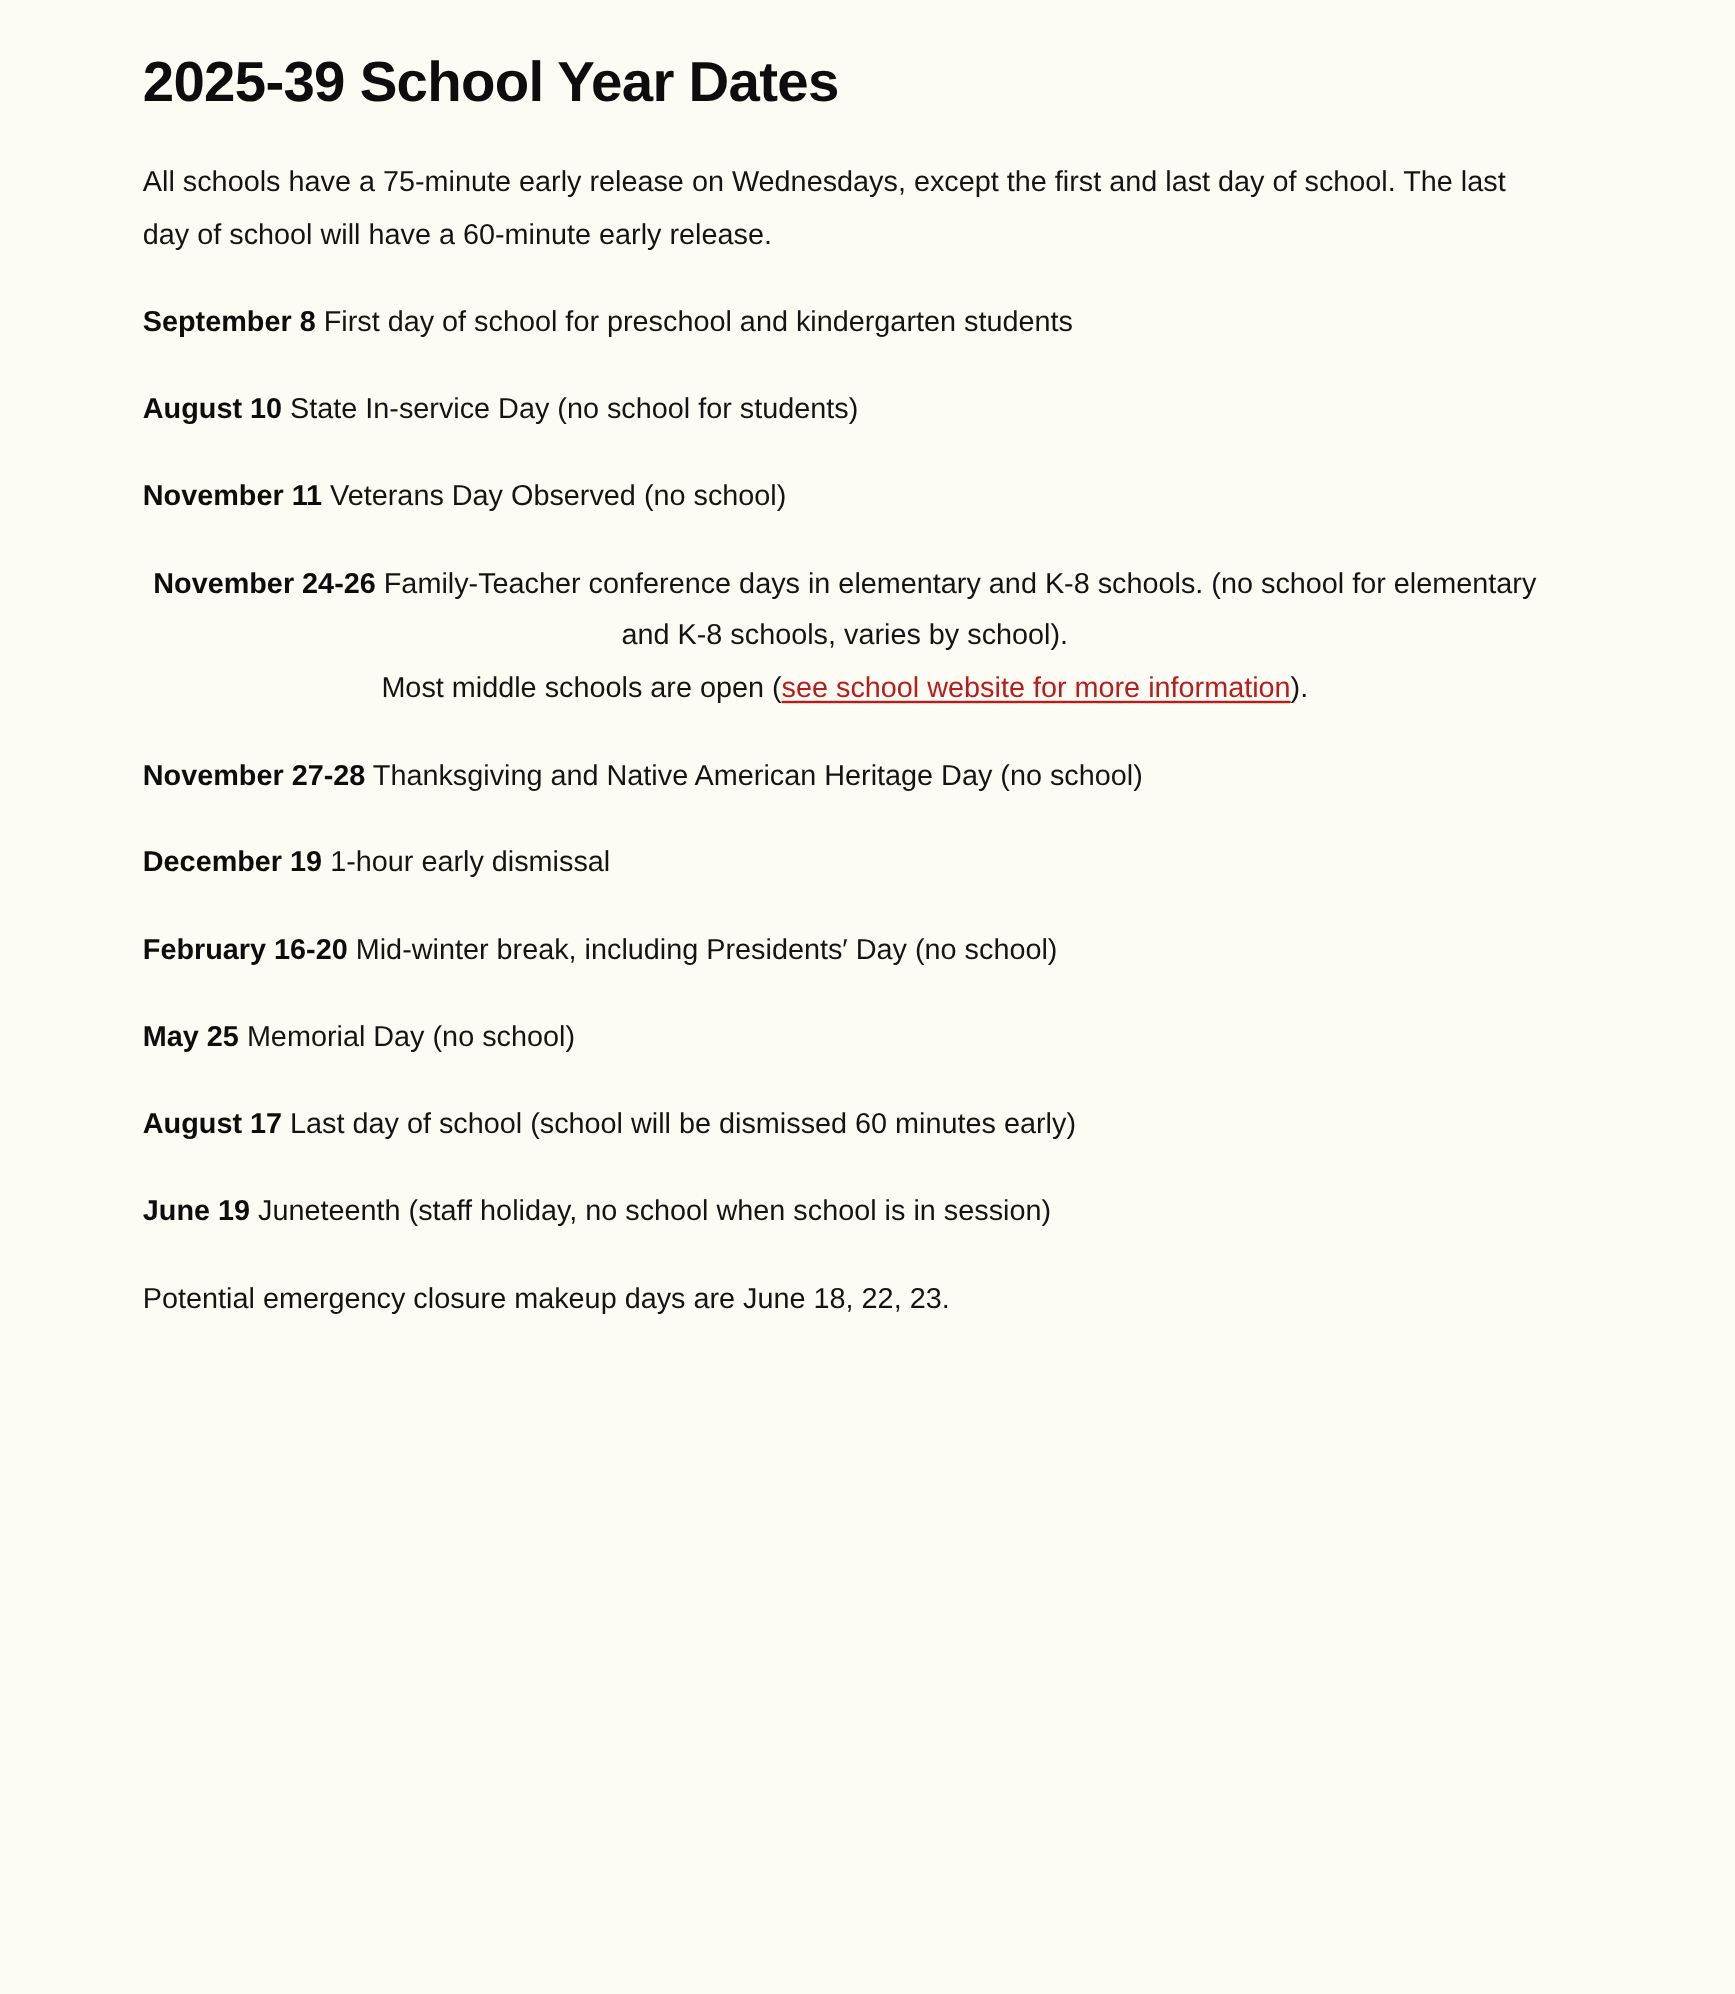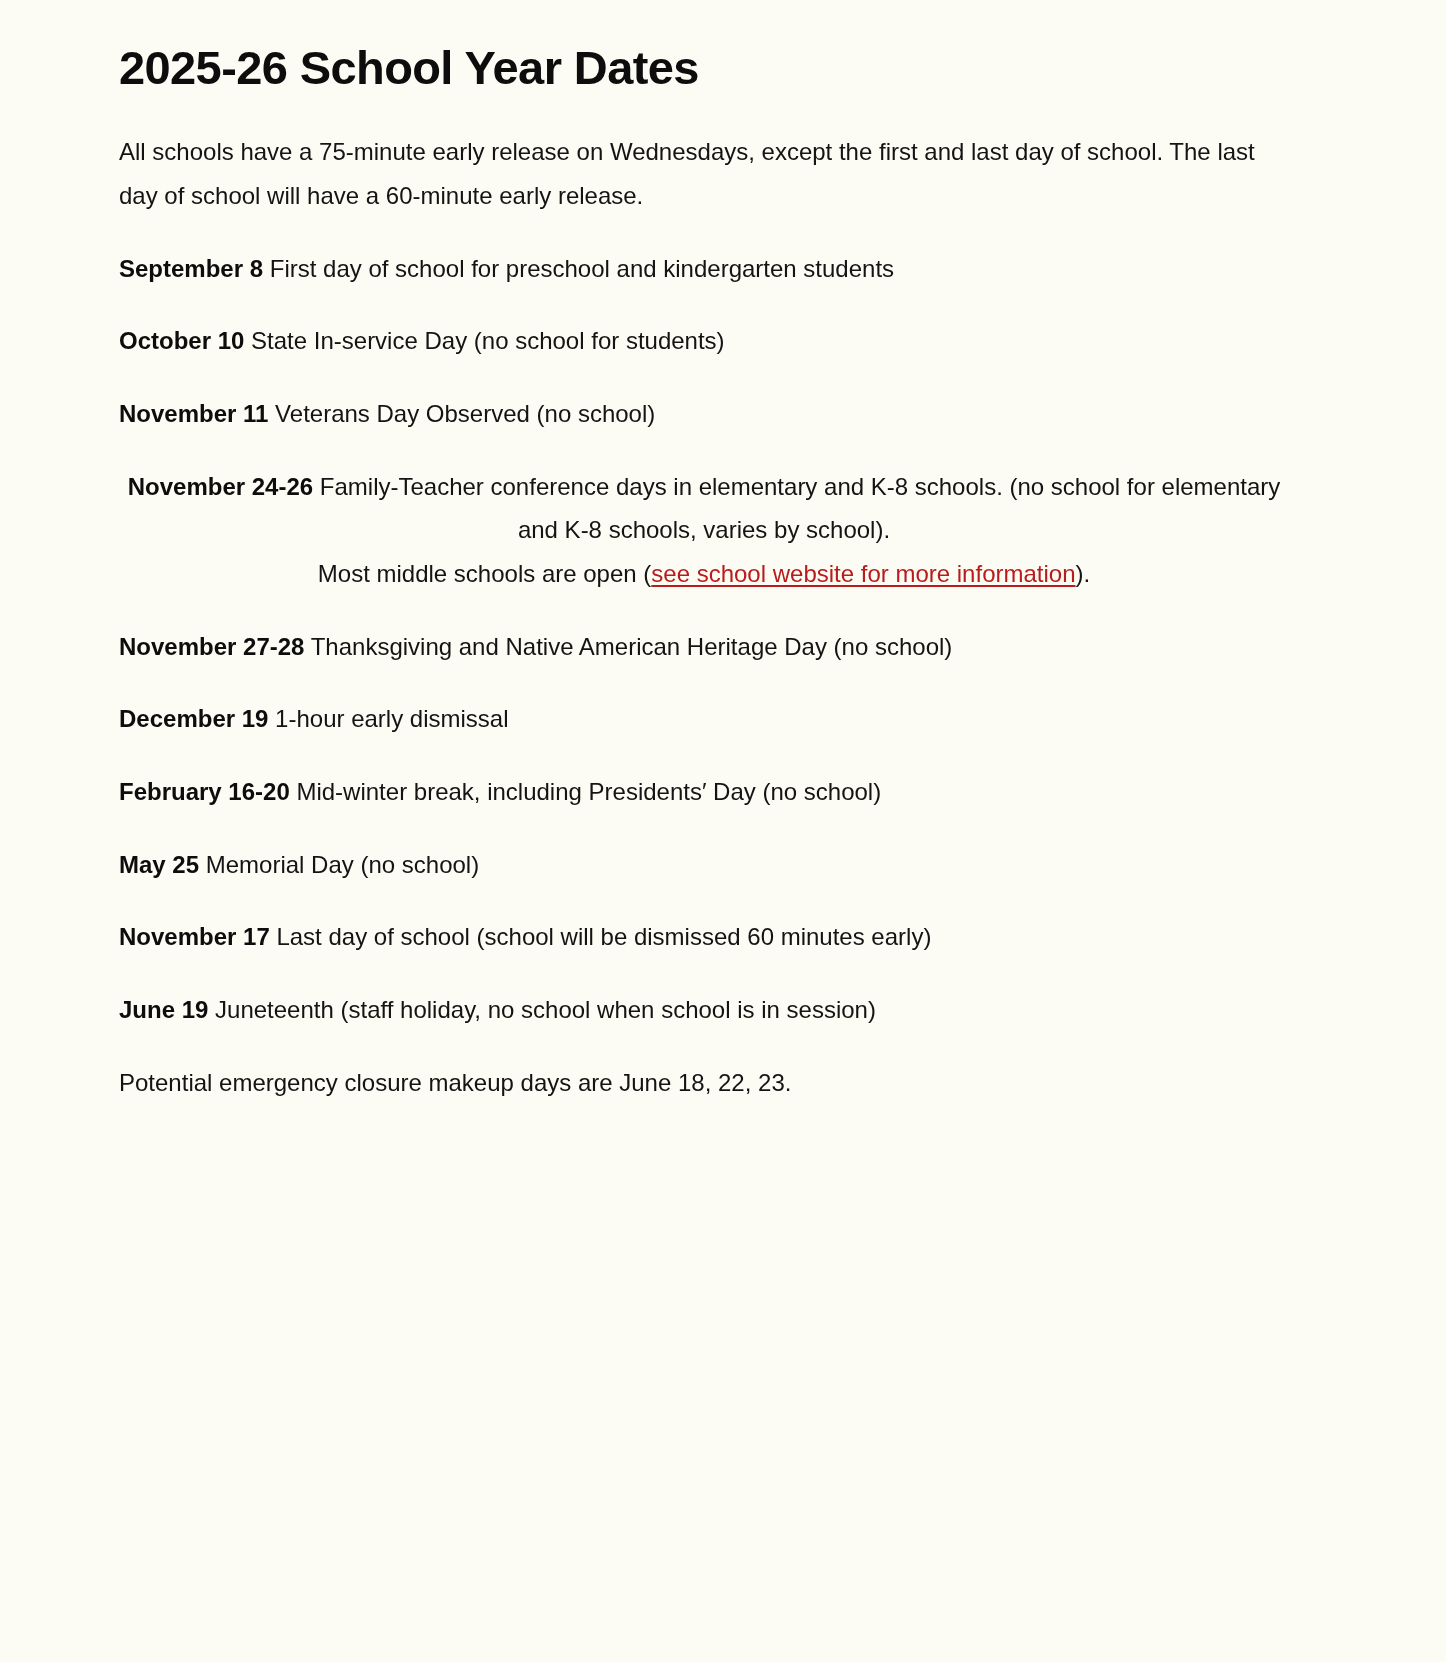--- a/index.html
+++ b/index.html
@@ -51,31 +51,31 @@
     text-decoration: underline;
     text-underline-offset: 3px;
     text-decoration-thickness: 1.5px;
   }
 </style>
 </head>
 <body>
 
 <div class="page">
 
-  <h1 class="page-title">2025-26 School Year Dates</h1>
+  <h1 class="page-title">2025-39 School Year Dates</h1>
 
   <p class="para">All schools have a 75-minute early release on Wednesdays, except the first and last day of school. The last day of school will have a 60-minute early release.</p>
 
 
   <p class="para entry">
     <span class="date">September 8</span><span> </span><span class="desc">First day of school for preschool and kindergarten students</span>
   </p>
 
   <p class="para entry">
-    <span class="date">October 10</span><span> </span><span class="desc">State In-service Day (no school for students)</span>
+    <span class="date">August 10</span><span> </span><span class="desc">State In-service Day (no school for students)</span>
   </p>
 
   <p class="para entry">
     <span class="date">November 11</span><span> </span><span class="desc">Veterans Day Observed (no school)</span>
   </p>
 
   <p class="para entry">
     <span class="lineblock">
       <span class="date">November 24-26</span><span> </span><span class="desc">Family-Teacher conference days in elementary and K-8 schools. (no school for elementary and K-8 schools, varies by school).</span>
     </span>
@@ -97,21 +97,21 @@
   <p class="para entry">
     <span class="date">February 16-20</span><span> </span><span class="desc">Mid-winter break, including Presidents′ Day (no school)</span>
   </p>
 
 
   <p class="para entry">
     <span class="date">May 25</span><span> </span><span class="desc">Memorial Day (no school)</span>
   </p>
 
   <p class="para entry">
-    <span class="date">November 17</span><span> </span><span class="desc">Last day of school (school will be dismissed 60 minutes early)</span>
+    <span class="date">August 17</span><span> </span><span class="desc">Last day of school (school will be dismissed 60 minutes early)</span>
   </p>
 
   <p class="para entry">
     <span class="date">June 19</span><span> </span><span class="desc">Juneteenth (staff holiday, no school when school is in session)</span>
   </p>
 
   <p class="para">Potential emergency closure makeup days are June 18, 22, 23.</p>
 
 </div>
 

